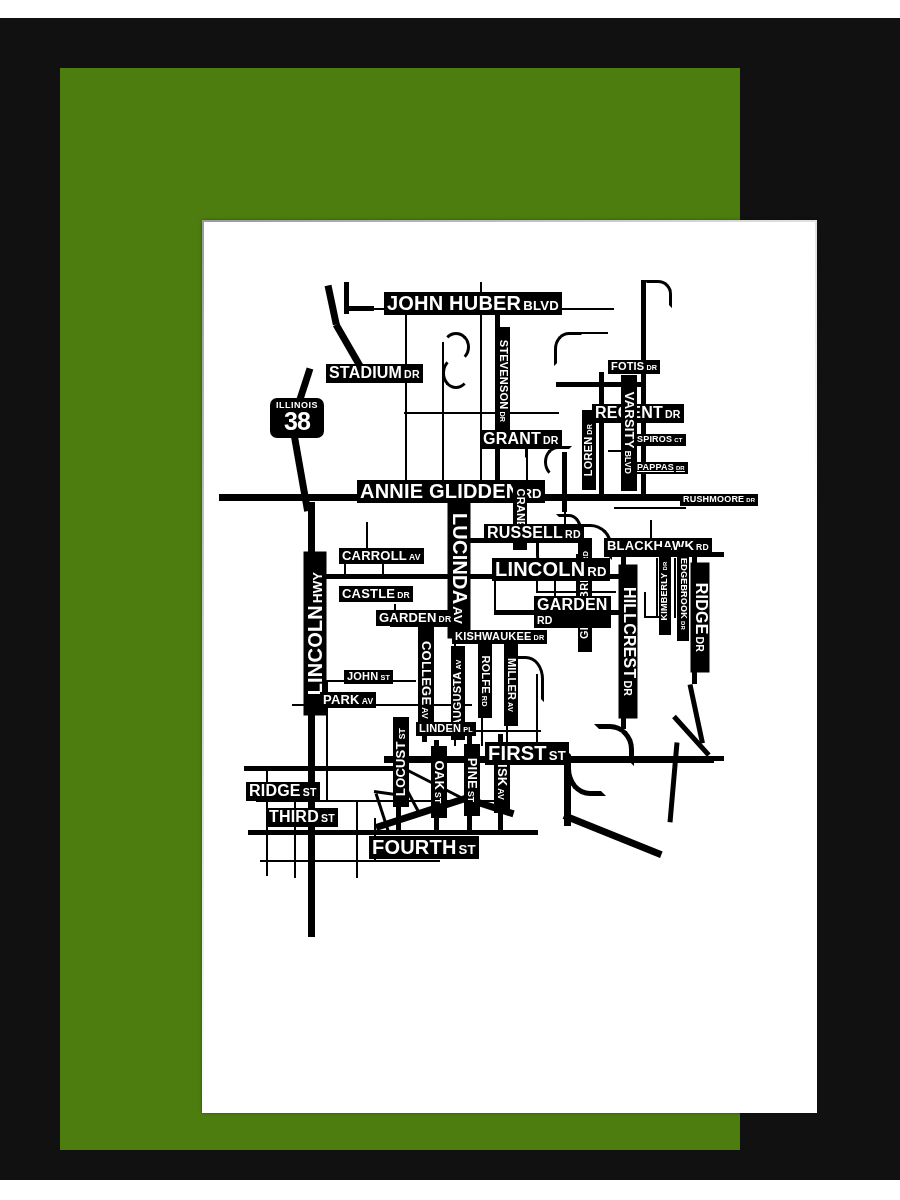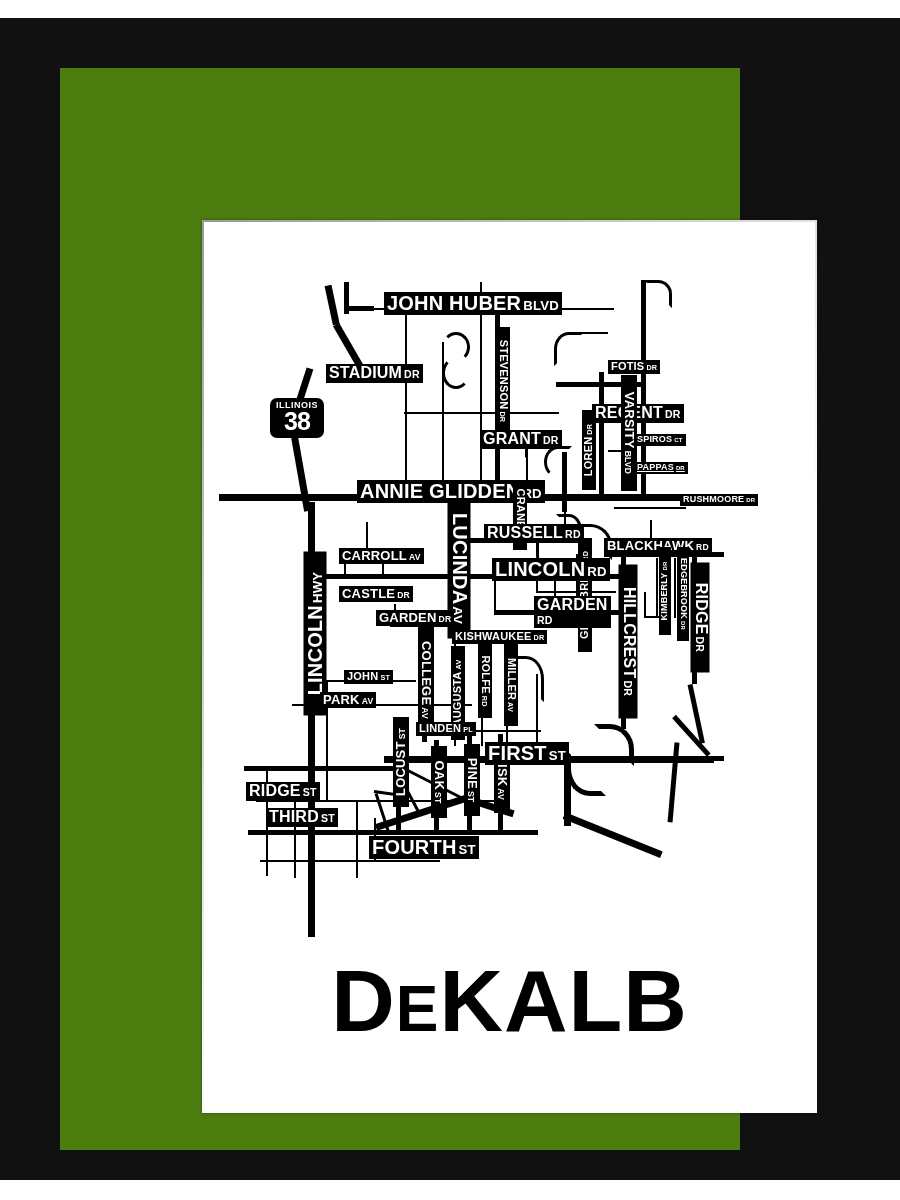--- a/index.html
+++ b/index.html
@@ -423,19 +423,16 @@
           <span class="sf">ST</span>
         </div>
 
         <div id="shield" style="left:66px;top:176px;">
           <div class="top">ILLINOIS</div>
           <div class="num">38</div>
         </div>
 
       </div>
 
-      <div id="city-title">
-        <span>D</span><span class="sm">E</span><span>KALB</span>
-      </div>
 
     </div>
   </div>
 </div>
 
 </body></html>

